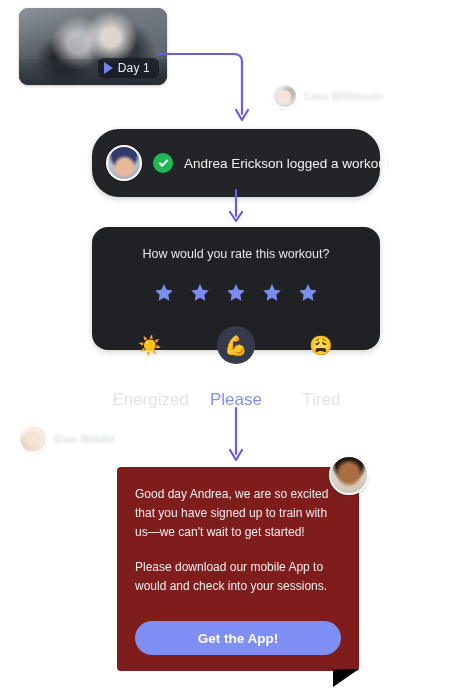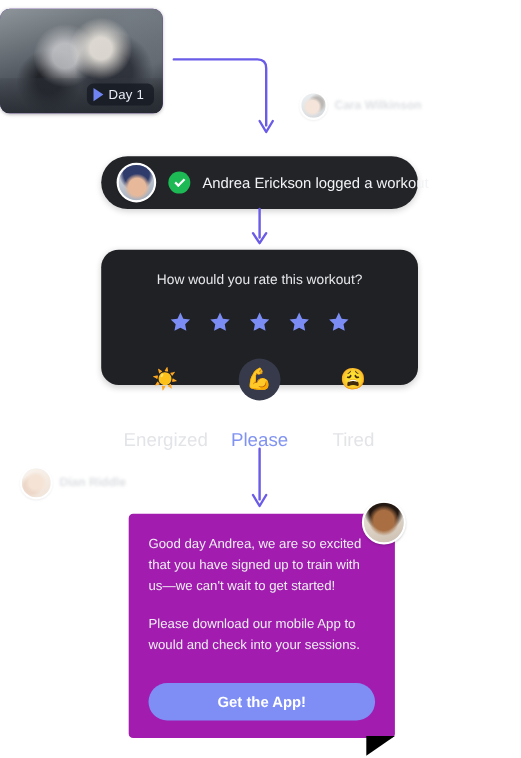--- a/index.html
+++ b/index.html
@@ -11,25 +11,25 @@
     font-family: "Liberation Sans", sans-serif;
     position: relative;
     overflow: hidden;
   }
 
   .stage { position: relative; width: 474px; height: 689px; }
 
   
   .video-card {
     position: absolute;
-    left: 0; top: 8px;
-    width: 148px; height: 95px;
+    left: 19px; top: 8px;
+    width: 148px; height: 77px;
     border-radius: 9px;
     overflow: hidden;
-    background: #4c1d95;
+    background: #c2410c;
     box-shadow: 0 1px 3px rgba(0,0,0,.25);
   }
   .video-photo {
     position: absolute; inset: 0;
     background:
       radial-gradient(circle at 62% 38%, rgba(228,222,212,.95) 0 9%, rgba(228,222,212,0) 26%),
       radial-gradient(circle at 70% 60%, rgba(40,44,56,.85) 0 14%, rgba(40,44,56,0) 30%),
       radial-gradient(circle at 40% 45%, rgba(214,214,218,.75) 0 11%, rgba(214,214,218,0) 28%),
       radial-gradient(circle at 30% 70%, rgba(28,30,38,.9) 0 9%, rgba(28,30,38,0) 24%),
       radial-gradient(circle at 88% 30%, rgba(120,130,140,.6) 0 16%, rgba(120,130,140,0) 34%),
@@ -94,22 +94,22 @@
       radial-gradient(circle at 30% 64%, #c98b62 0 24%, rgba(201,139,98,0) 44%),
       linear-gradient(150deg, #f0e2d2, #d6ad8b); }
   .face.d { background:
       radial-gradient(circle at 50% 45%, #a96f43 0 34%, rgba(169,111,67,0) 52%),
       radial-gradient(circle at 50% 20%, #241812 0 38%, rgba(36,24,18,0) 54%),
       linear-gradient(160deg, #efe7dc, #cbbfb0); }
 
   
   .notif {
     position: absolute;
-    left: 92px; top: 142px;
-    width: 288px; height: 48px;
+    left: 92px; top: 129px;
+    width: 288px; height: 68px;
     background: #232428;
     border-radius: 27px;
     display: flex; align-items: center;
     padding: 0 14px;
     gap: 11px;
     box-shadow: 0 2px 6px rgba(0,0,0,.18);
   }
   .check-circle {
     width: 20px; height: 20px; border-radius: 50%;
     background: #1db954;
@@ -157,21 +157,21 @@
   }
   .mood.selected .mood-icon-wrap { background: #363a4a; }
   .mood-label { margin-top: 26px; font-size: 17px; color: #e3e4e8; }
   .mood.selected .mood-label { color: #8193f0; }
 
   
   .bubble {
     position: absolute;
     left: 117px; top: 467px;
     width: 242px; height: 204px;
-    background: #a21caf;
+    background: #7f1d1d;
     border-radius: 4px;
     padding: 18px 18px 0 18px;
   }
   .bubble-tail {
     position: absolute;
     right: -0px; bottom: -16px;
     width: 0; height: 0;
     border-left: 26px solid #000000;
     border-bottom: 18px solid transparent;
   }

